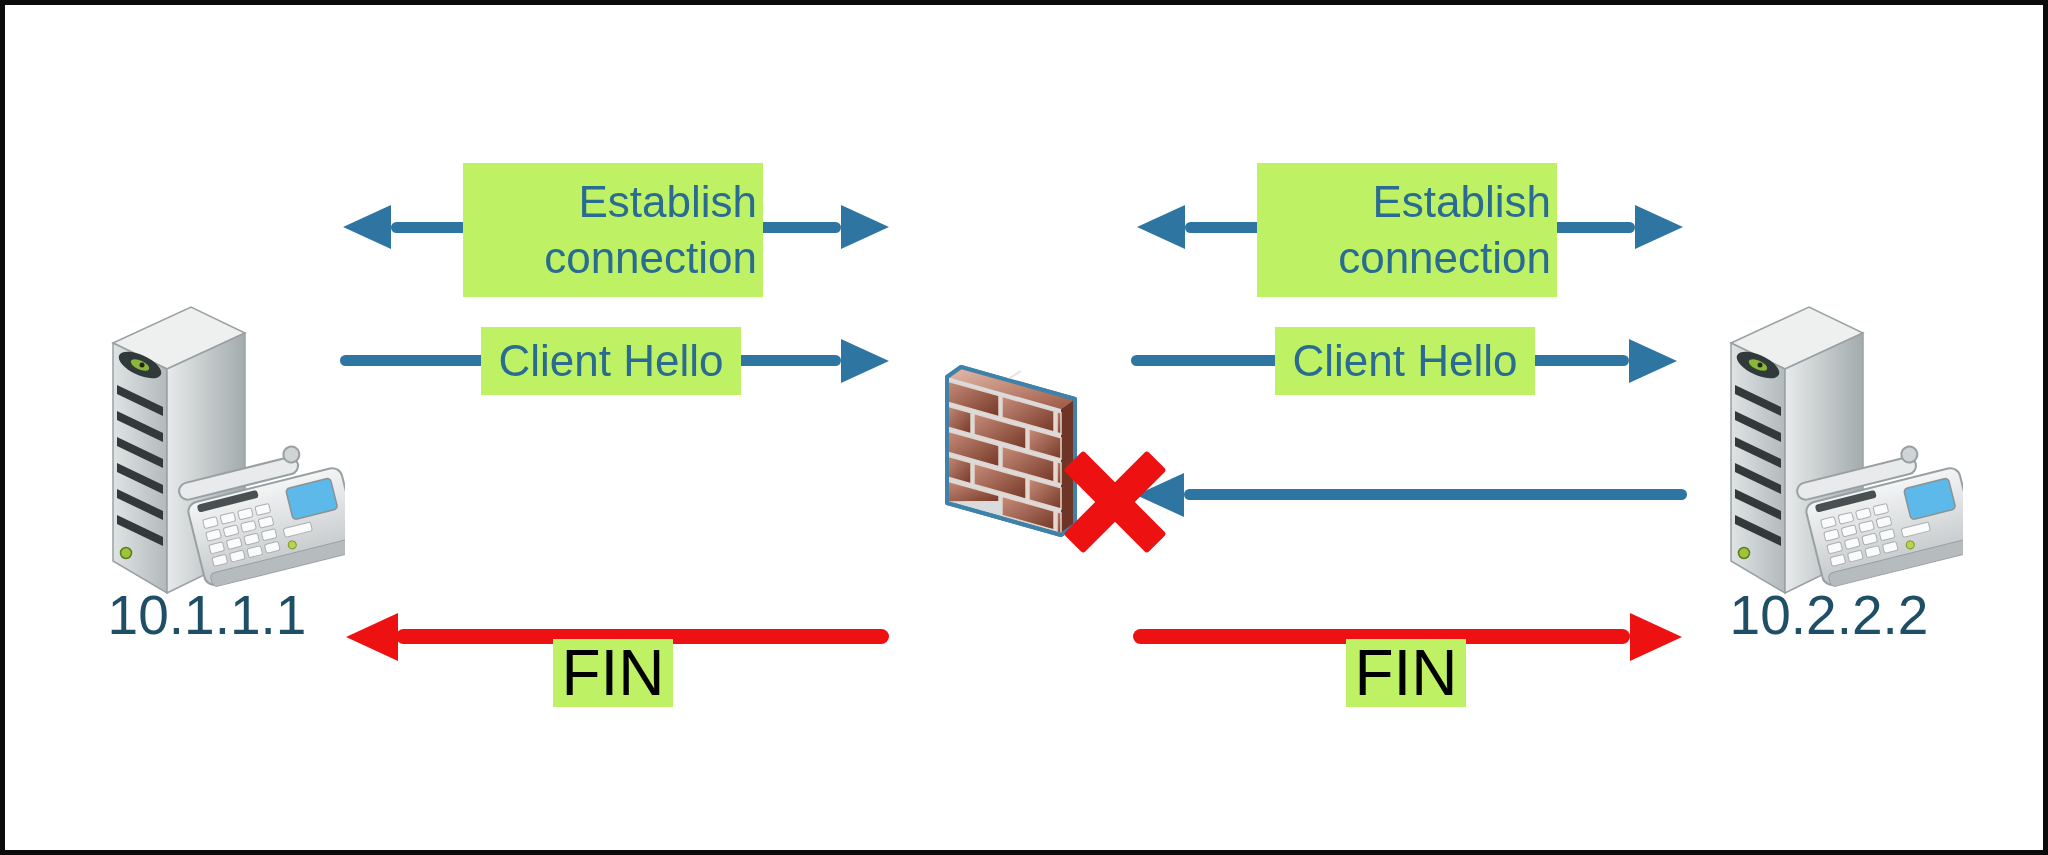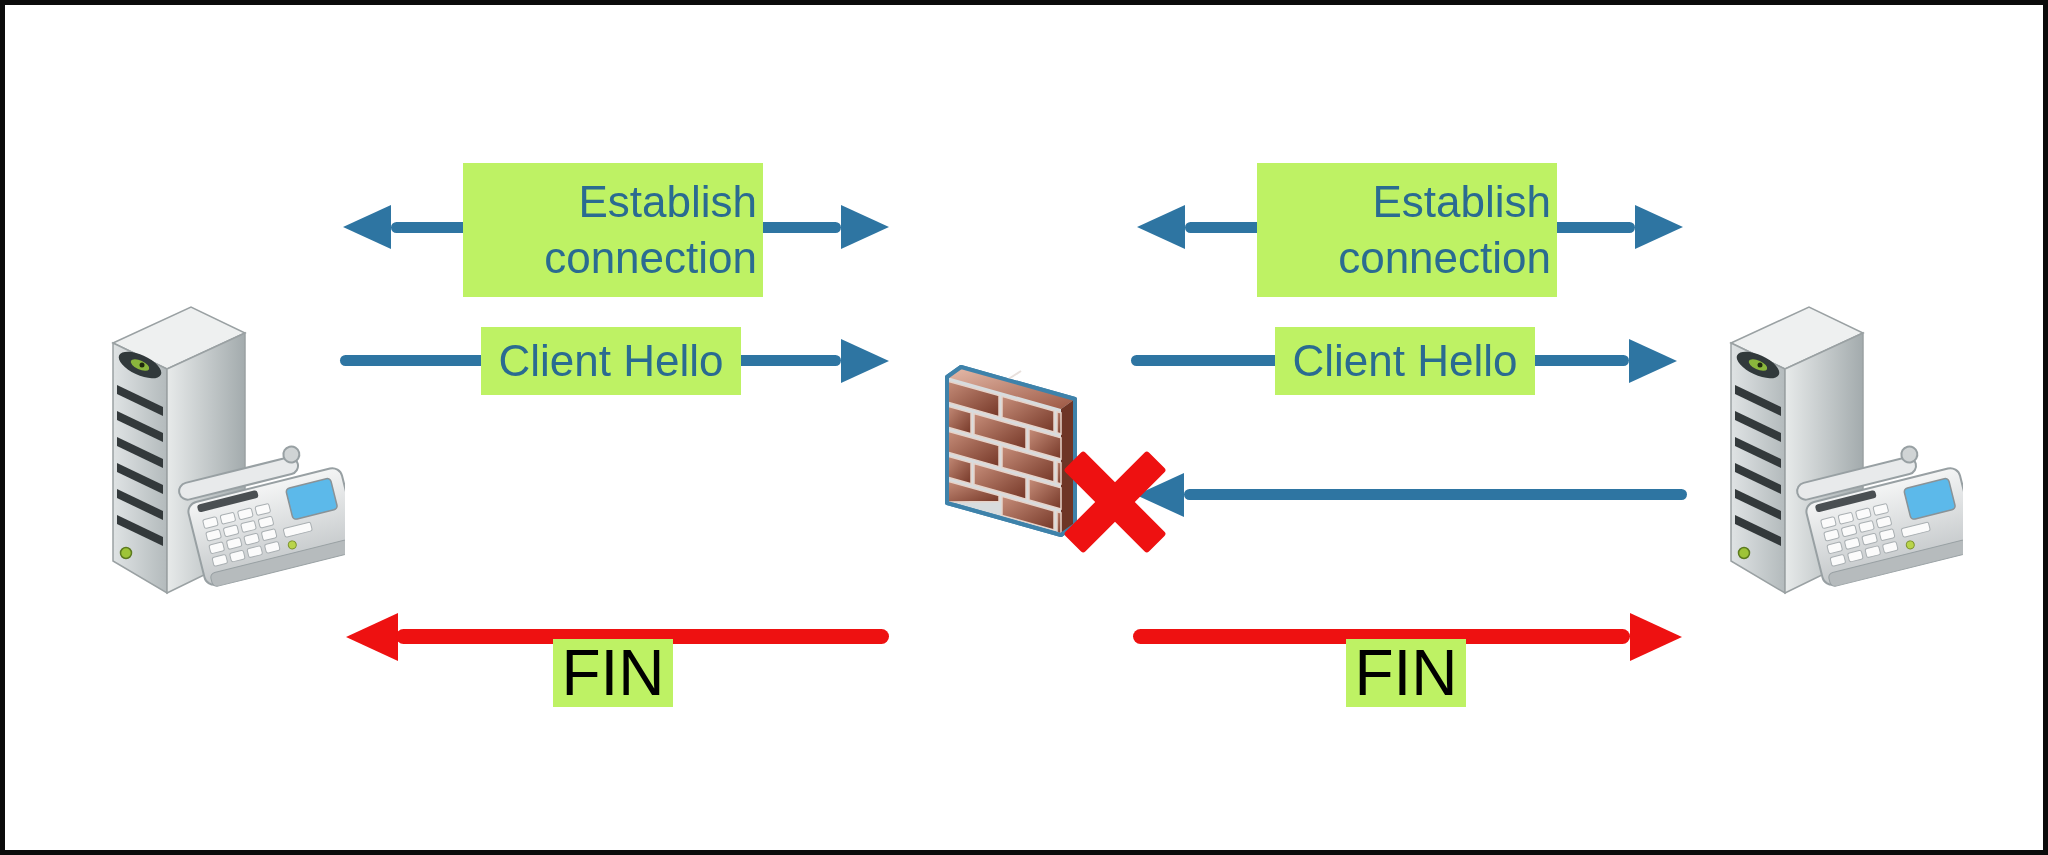--- a/index.html
+++ b/index.html
@@ -111,20 +111,21 @@
           <rect x="12" y="113" width="14" height="9" rx="2"></rect>
             <rect x="30" y="113" width="14" height="9" rx="2"></rect>
             <rect x="48" y="113" width="14" height="9" rx="2"></rect>
             <rect x="66" y="113" width="14" height="9" rx="2"></rect>
           <rect x="88" y="102" width="28" height="9" rx="2"></rect>
         </g>
         <circle cx="93" cy="120" r="4" fill="#b9d44a" stroke="#7a902c" stroke-width="1"></circle>
       </g>
     </svg>
   </div>
+  <div class="ip" style="left:82px;top:578px;width:240px;">10.1.1.1</div>
 
   <div class="icon-wrap" style="left:1708px;top:288px;width:250px;height:325px;">
     <svg viewBox="0 0 250 325" width="250" height="325">
       <polygon points="18,50 96,14 150,40 72,76" fill="#eef0f0" stroke="#9aa1a3" stroke-width="1.5"></polygon>
       <polygon points="18,50 72,76 72,300 18,268" fill="url(#gTowerLeft)" stroke="#9aa1a3" stroke-width="1.5"></polygon>
       <polygon points="72,76 150,40 150,262 72,300" fill="url(#gTowerRight)" stroke="#9aa1a3" stroke-width="1.5"></polygon>
       <ellipse cx="45" cy="72" rx="23" ry="10" transform="rotate(25 45 72)" fill="#31393b"></ellipse>
       <ellipse cx="45" cy="72" rx="10" ry="4.5" transform="rotate(25 45 72)" fill="#8ab63c"></ellipse>
       <circle cx="47" cy="72" r="2.5" fill="#20290e"></circle>
       <polygon points="22,92 68,114 68,123 22,101" fill="#33393b"></polygon>
@@ -157,20 +158,21 @@
           <rect x="12" y="113" width="14" height="9" rx="2"></rect>
             <rect x="30" y="113" width="14" height="9" rx="2"></rect>
             <rect x="48" y="113" width="14" height="9" rx="2"></rect>
             <rect x="66" y="113" width="14" height="9" rx="2"></rect>
           <rect x="88" y="102" width="28" height="9" rx="2"></rect>
         </g>
         <circle cx="93" cy="120" r="4" fill="#b9d44a" stroke="#7a902c" stroke-width="1"></circle>
       </g>
     </svg>
   </div>
+  <div class="ip" style="left:1704px;top:578px;width:240px;">10.2.2.2</div>
 
   <div class="icon-wrap" style="left:930px;top:338px;width:150px;height:205px;">
     <svg viewBox="0 0 150 205" width="150" height="205">
       <polygon points="12,34 26,24 140,56 140,182 126,192 12,160" fill="#d8dcde" stroke="#3e82aa" stroke-width="4" stroke-linejoin="round"></polygon>
       <polygon points="12,34 26,24 140,56 126,66" fill="url(#gBrickTop)"></polygon>
       <line x1="72" y1="37" x2="86" y2="28" stroke="#e8e0dc" stroke-width="2"></line>
       <polygon points="126,66 140,56 140,182 126,192" fill="#6e3526"></polygon>
       <g fill="url(#gBrick)" stroke="#e6d3ca" stroke-width="1.5">
         <polygon points="12,38 64,52.6 64,73.6 12,59"></polygon>
         <polygon points="67,53.4 119,68 119,89 67,74.4"></polygon>

